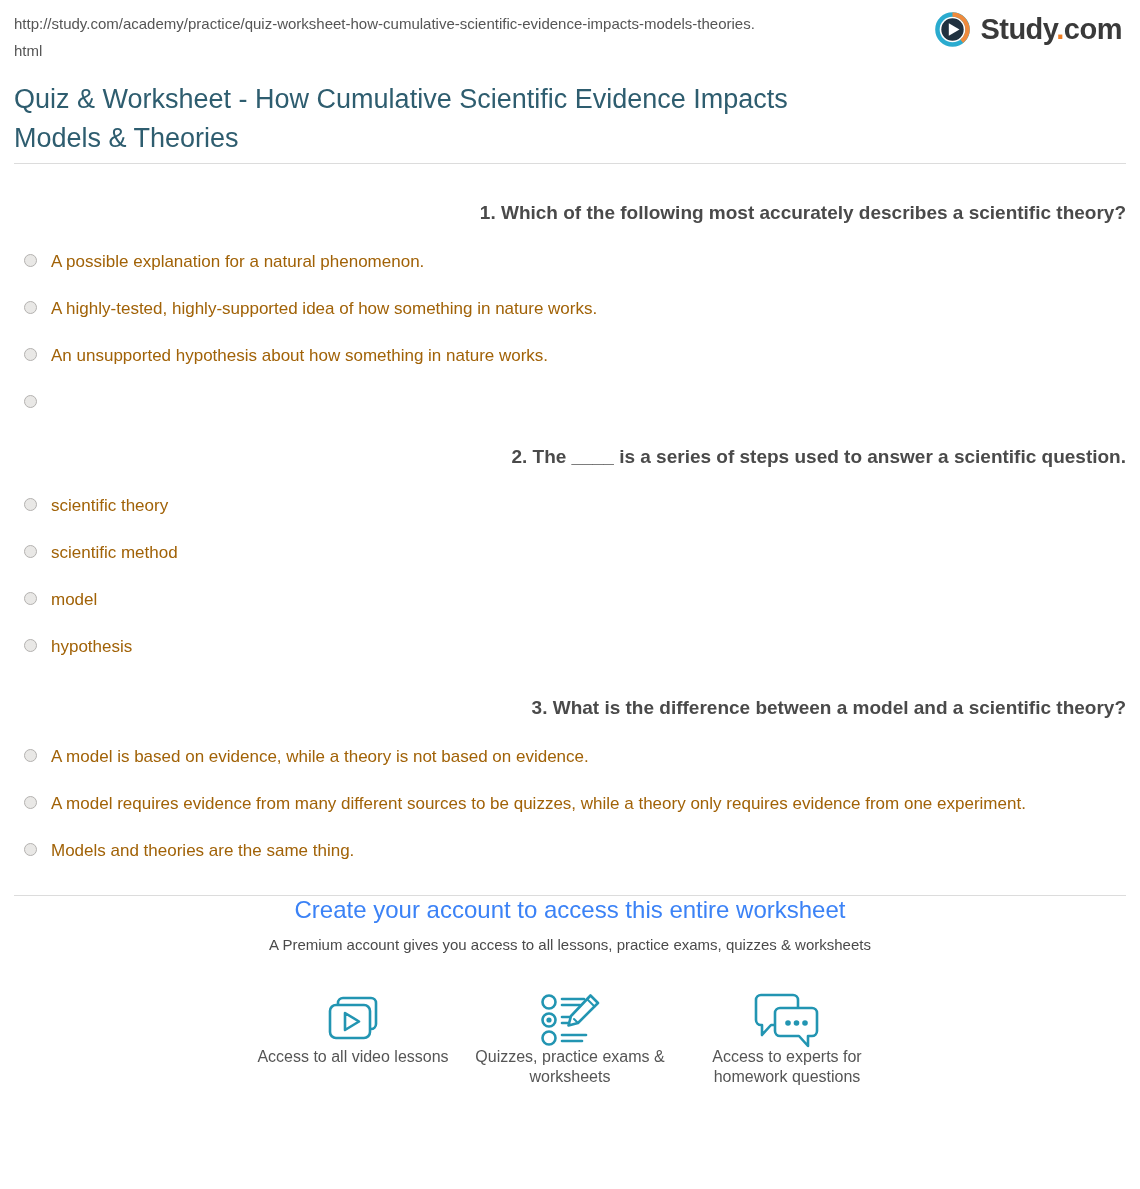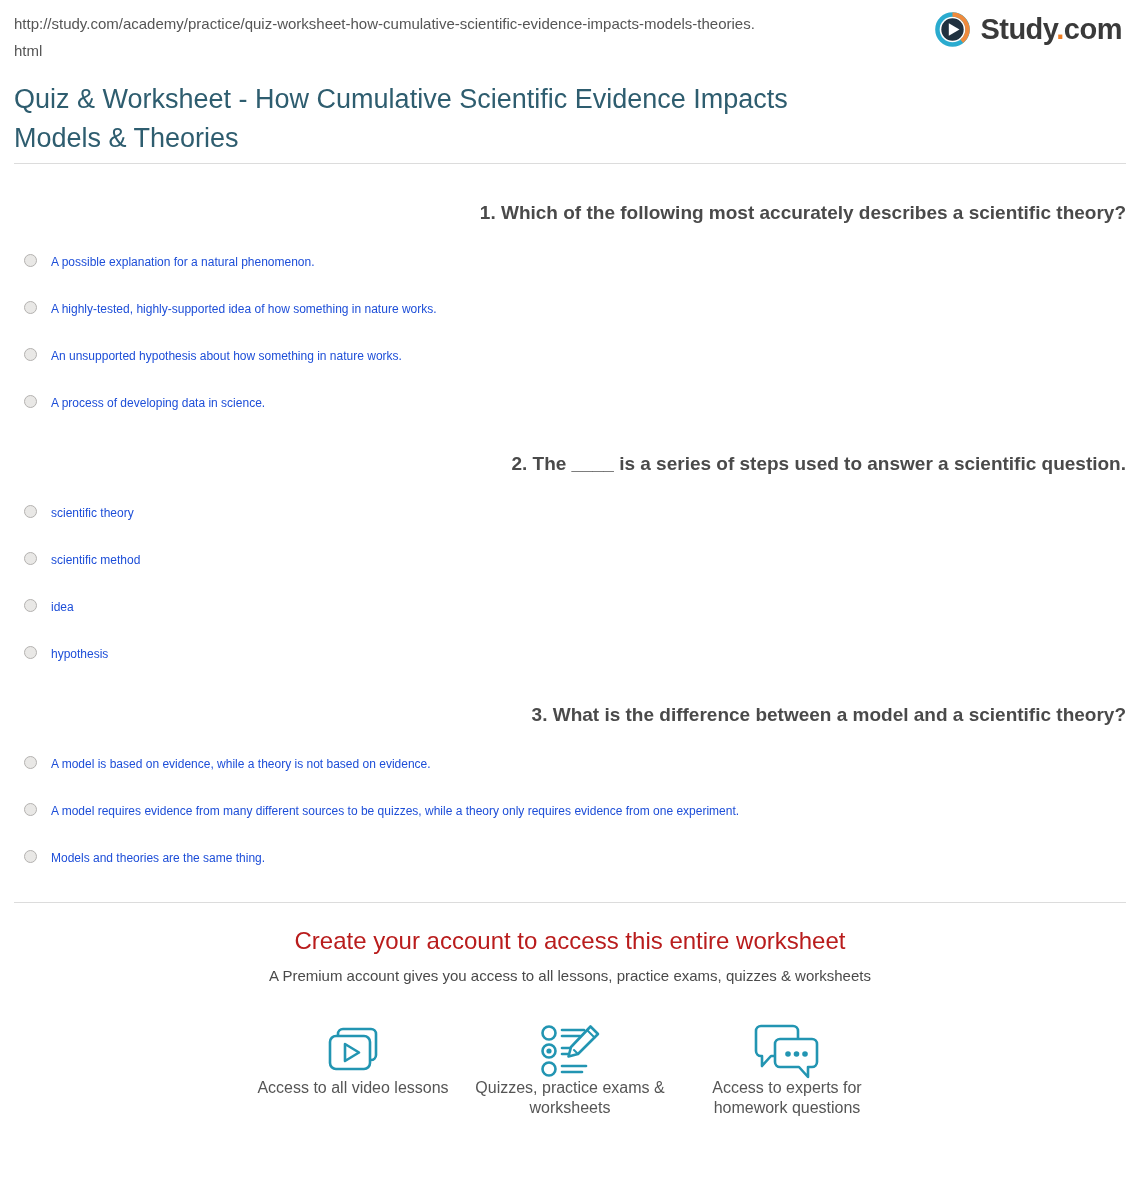--- a/index.html
+++ b/index.html
@@ -42,29 +42,28 @@
   .options { margin-top: 26px; }
   .option { display: flex; align-items: flex-start; margin-bottom: 23px; }
   .option:last-child { margin-bottom: 0; }
   .radio {
     flex: 0 0 auto;
     width: 13px; height: 13px; border-radius: 50%;
     background: #e9e8e6; border: 1px solid #b4b2b0;
     margin: 4px 6px 0 10px;
     cursor: pointer;
   }
-  .option-label { font-size: 12px; line-height: 24px; color: #1d4ed8; padding-left: 8px; max-width: 1080px; }
+  .option-label { font-size: 17px; line-height: 24px; color: #a16207; padding-left: 8px; max-width: 1080px; }
 
   .divider2 { border: none; border-top: 1px solid #dcdcdc; margin: 32px 14px 0 14px; }
 
   
   .cta { text-align: center; }
   .cta-title {
-    margin-top: 24px;
-    font-size: 24px; font-weight: normal; color: #b91c1c;
+    font-size: 24px; font-weight: normal; color: #3b82f6;
     cursor: pointer;
   }
   .cta-subtitle { margin-top: 12px; font-size: 15px; color: #4a4a4a; }
 
   
   .features { margin-top: 40px; display: flex; justify-content: center; gap: 0; }
   .feature { width: 217px; text-align: center; }
   .feature-icon { height: 54px; display: flex; justify-content: center; align-items: center; }
   .feature-label { font-size: 16px; line-height: 20px; color: #555555; }
 
@@ -103,39 +102,38 @@
       <div class="option">
         <span class="radio"></span>
         <span class="option-label">A highly-tested, highly-supported idea of how something in nature works.</span>
       </div>
       <div class="option">
         <span class="radio"></span>
         <span class="option-label">An unsupported hypothesis about how something in nature works.</span>
       </div>
       <div class="option">
         <span class="radio"></span>
-        <span class="option-label">A process of developing data in science.</span>
       </div>
     </div>
   </div>
 
   <div>
     <div class="q-heading">2. The ____ is a series of steps used to answer a scientific question.</div>
     <div class="options">
       <div class="option">
         <span class="radio"></span>
         <span class="option-label">scientific theory</span>
       </div>
       <div class="option">
         <span class="radio"></span>
         <span class="option-label">scientific method</span>
       </div>
       <div class="option">
         <span class="radio"></span>
-        <span class="option-label">idea</span>
+        <span class="option-label">model</span>
       </div>
       <div class="option">
         <span class="radio"></span>
         <span class="option-label">hypothesis</span>
       </div>
     </div>
   </div>
 
   <div>
     <div class="q-heading">3. What is the difference between a model and a scientific theory?</div>

